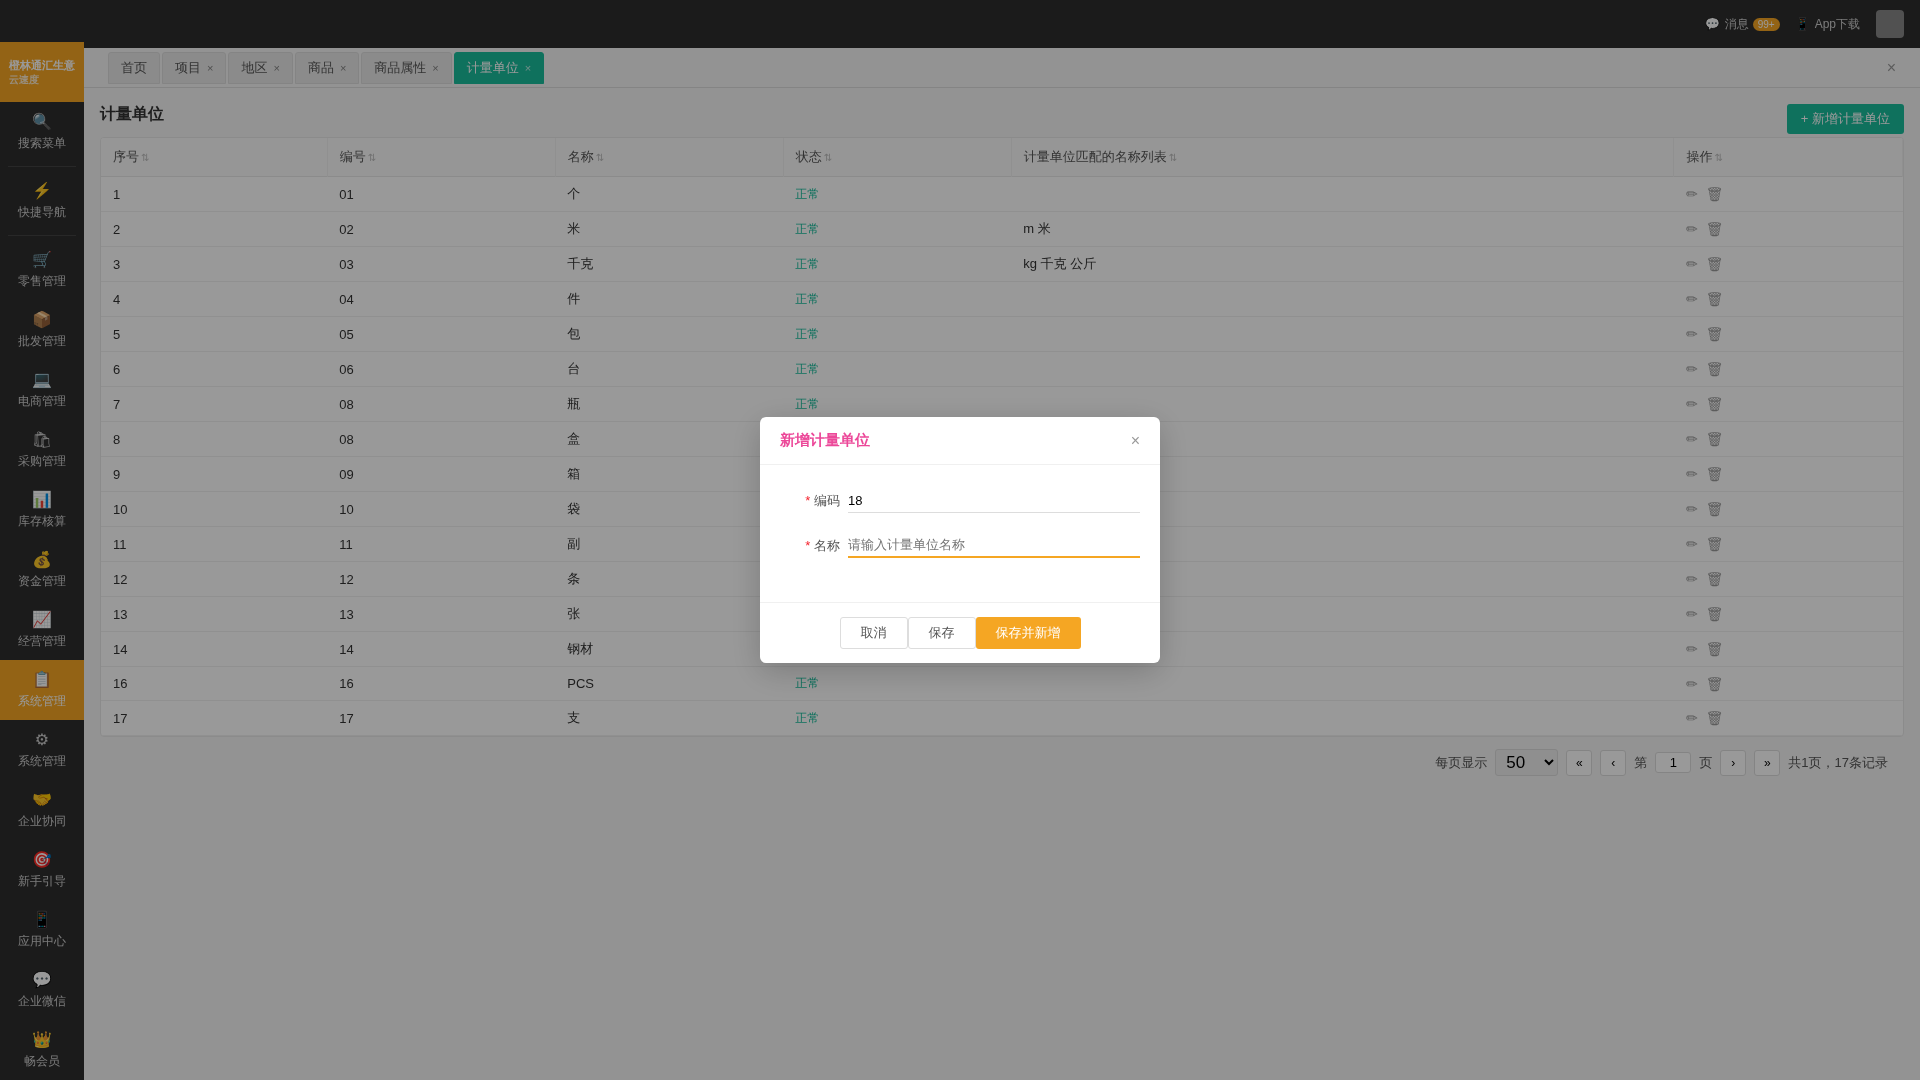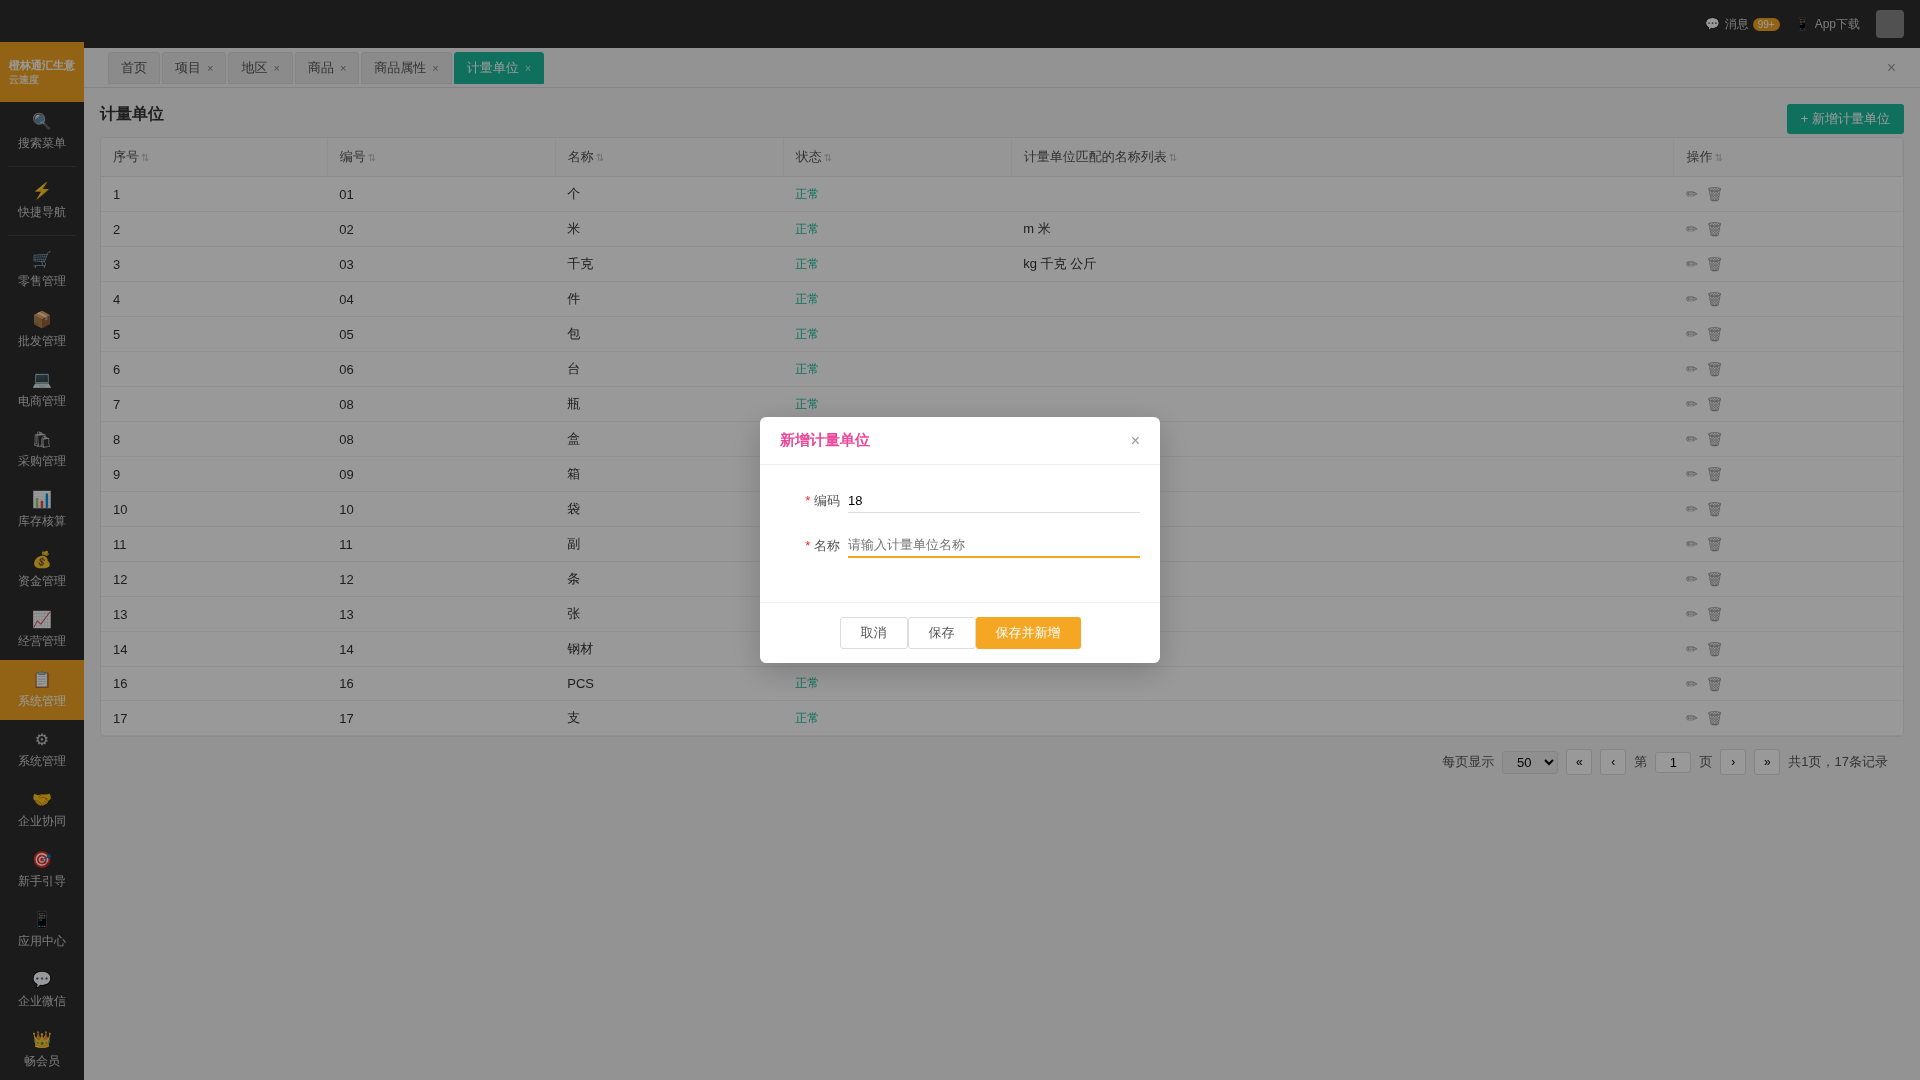--- a/index.html
+++ b/index.html
@@ -207,22 +207,21 @@
       justify-content: flex-end;
       padding: 12px 16px;
       gap: 8px;
       font-size: 13px;
       color: #555;
     }
     .pagination select {
       border: 1px solid #ddd;
       padding: 2px 6px;
       border-radius: 3px;
-      font-size: 13px;
-      text-align: center;
+      font-size: 17px;
     }
     .pagination-btn {
       width: 26px;
       height: 26px;
       border: 1px solid #ddd;
       background: white;
       cursor: pointer;
       border-radius: 3px;
       display: flex;
       align-items: center;

